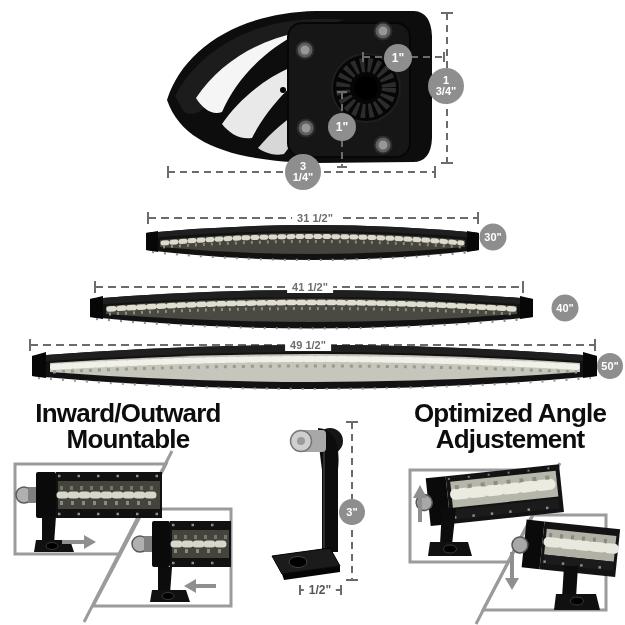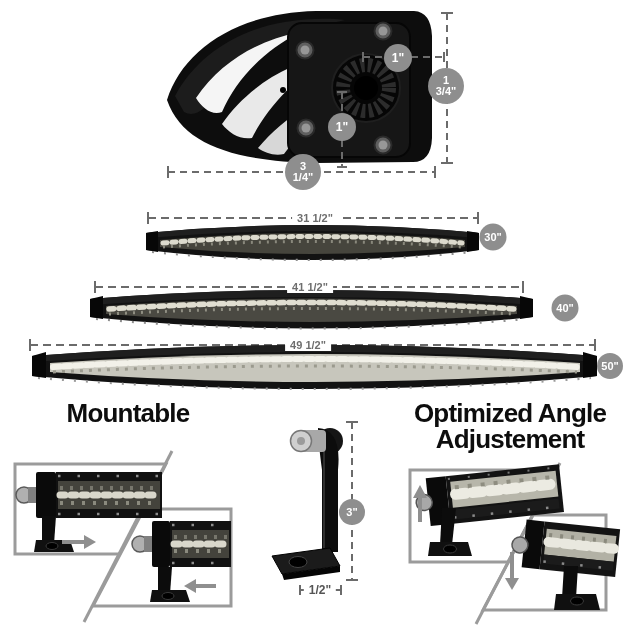--- a/index.html
+++ b/index.html
@@ -244,20 +244,21 @@
   <span>30"</span>
 </div>
 <div class="badge s27" style="left:565px;top:308px">
   <span>40"</span>
 </div>
 <div class="badge s26" style="left:610px;top:366px">
   <span>50"</span>
 </div>
 
 <div class="title" style="left:10px;top:400px;width:236px">
+  <div>Inward/Outward</div>
   <div>Mountable</div>
 </div>
 <div class="title" style="left:390px;top:400px;width:240px">
   <div>Optimized Angle</div>
   <div>Adjustement</div>
 </div>
 
 <div class="badge s26" style="left:352px;top:512px">
   <span>3"</span>
 </div>

